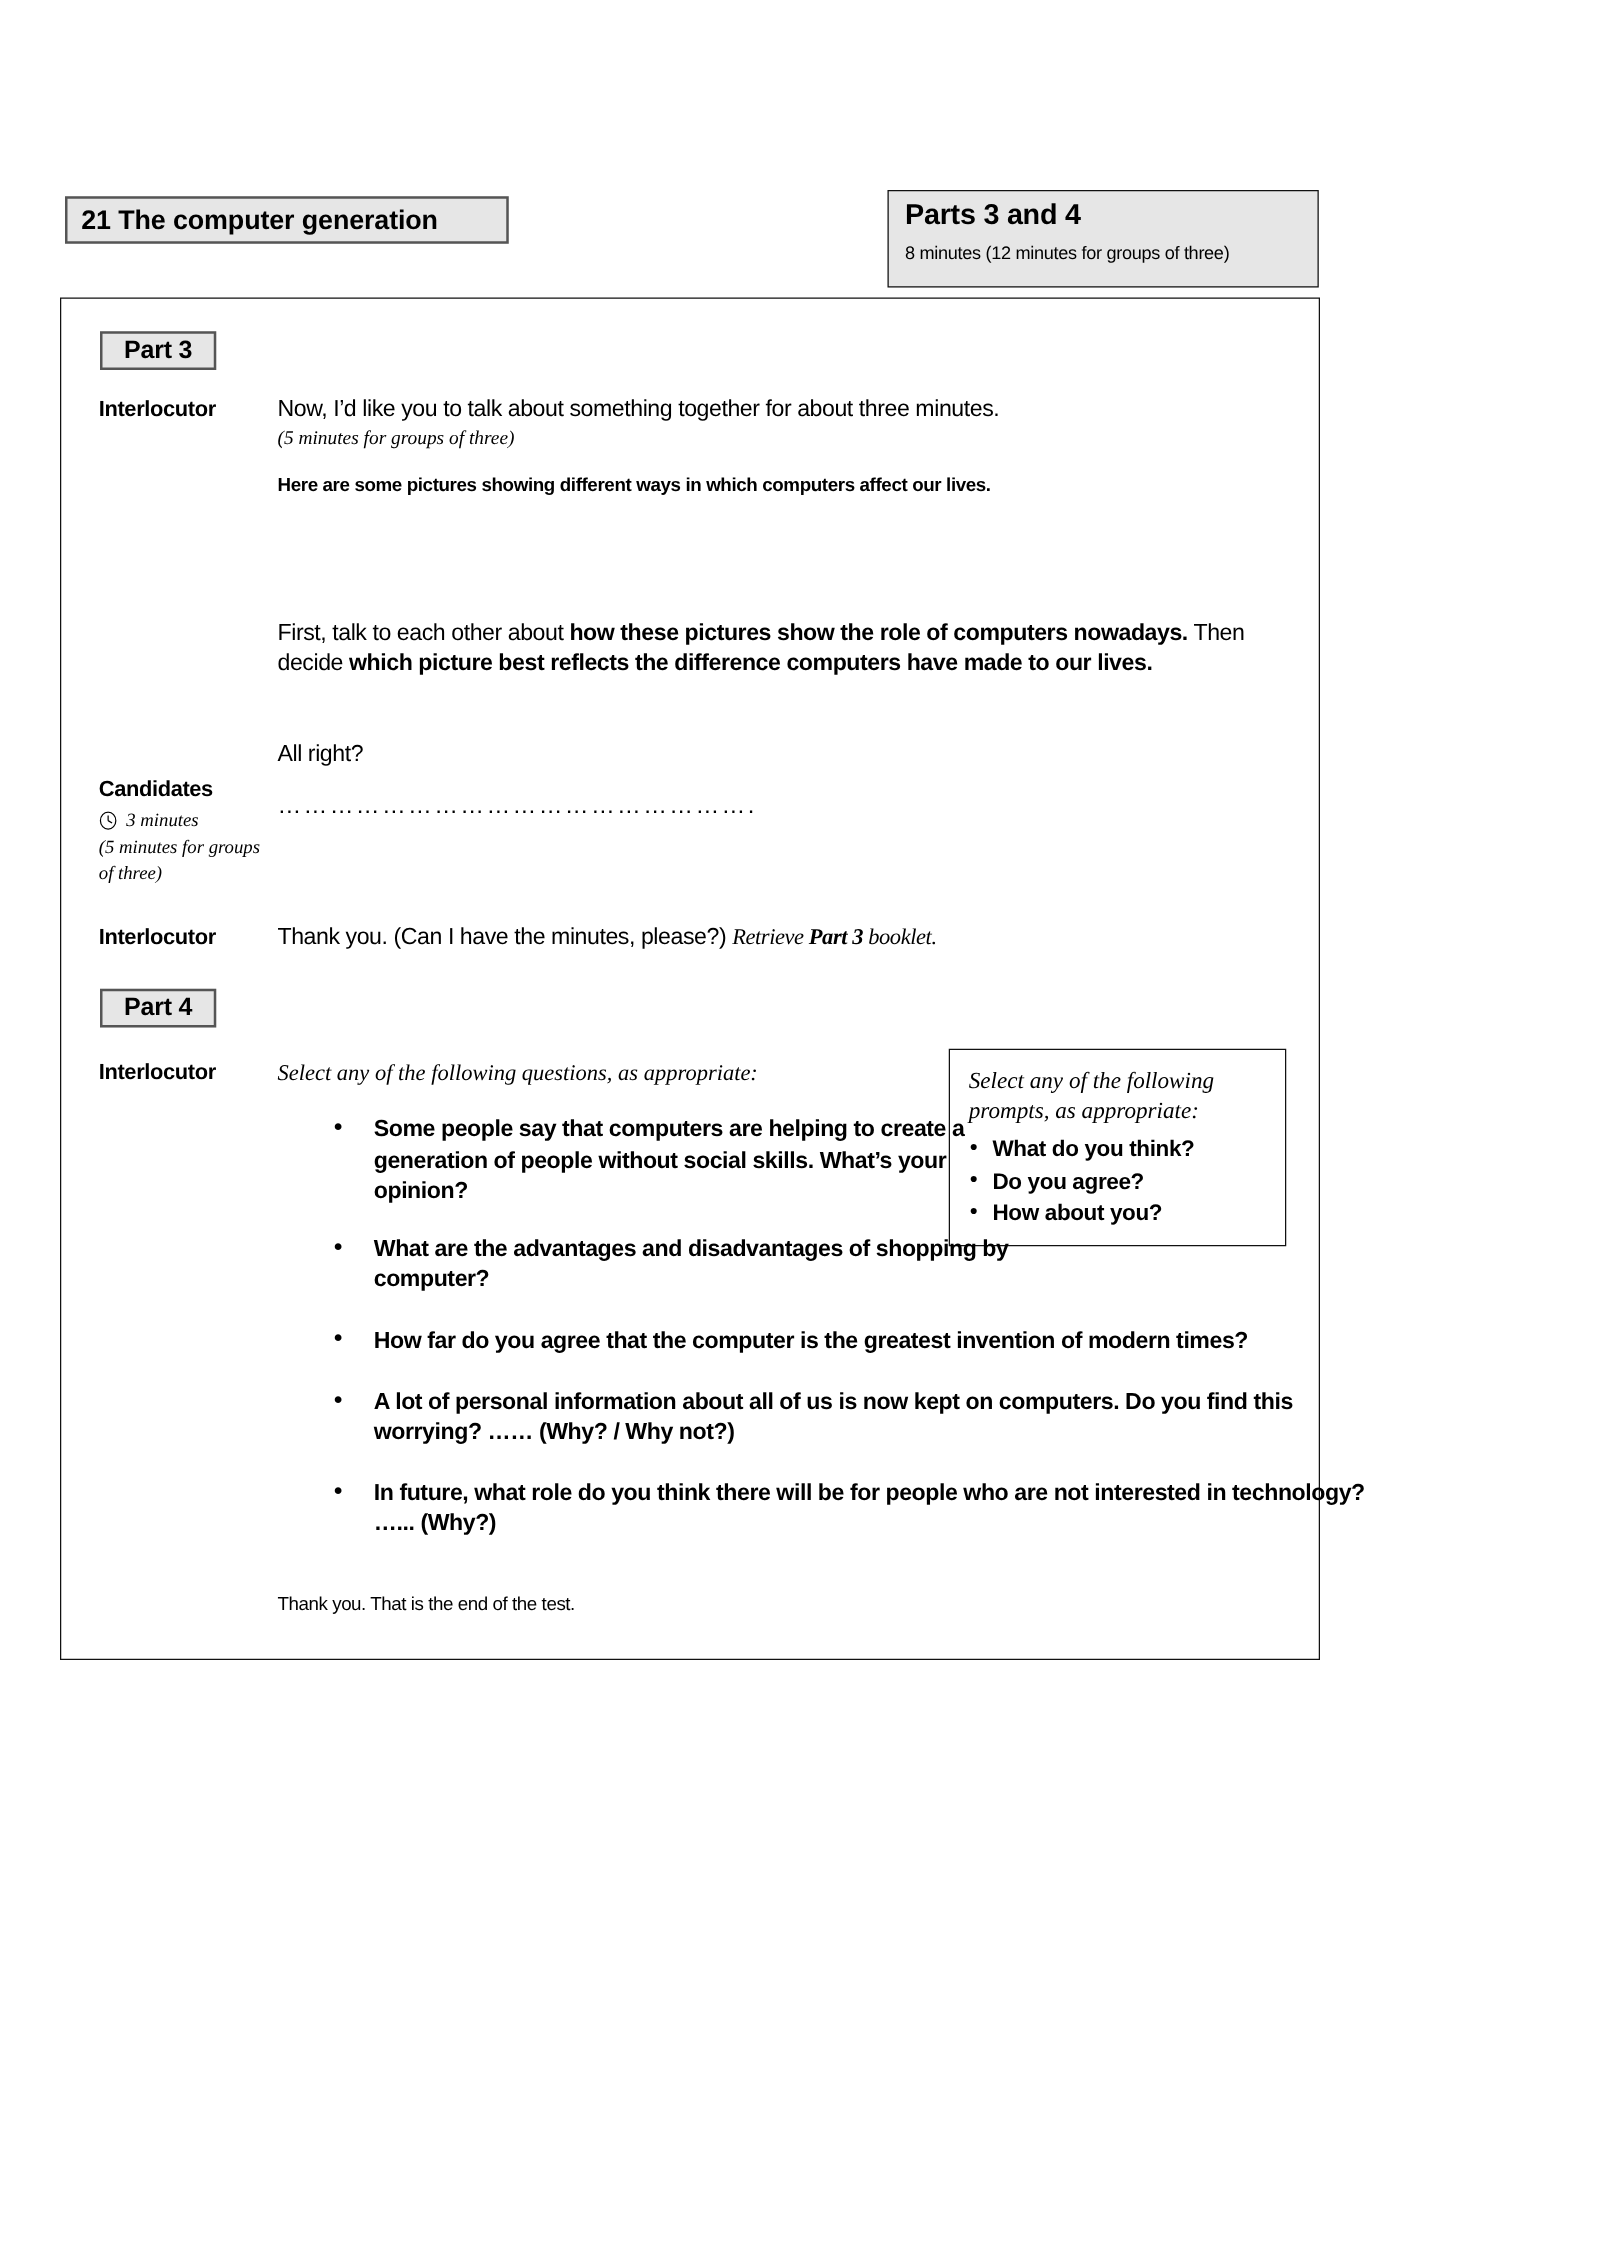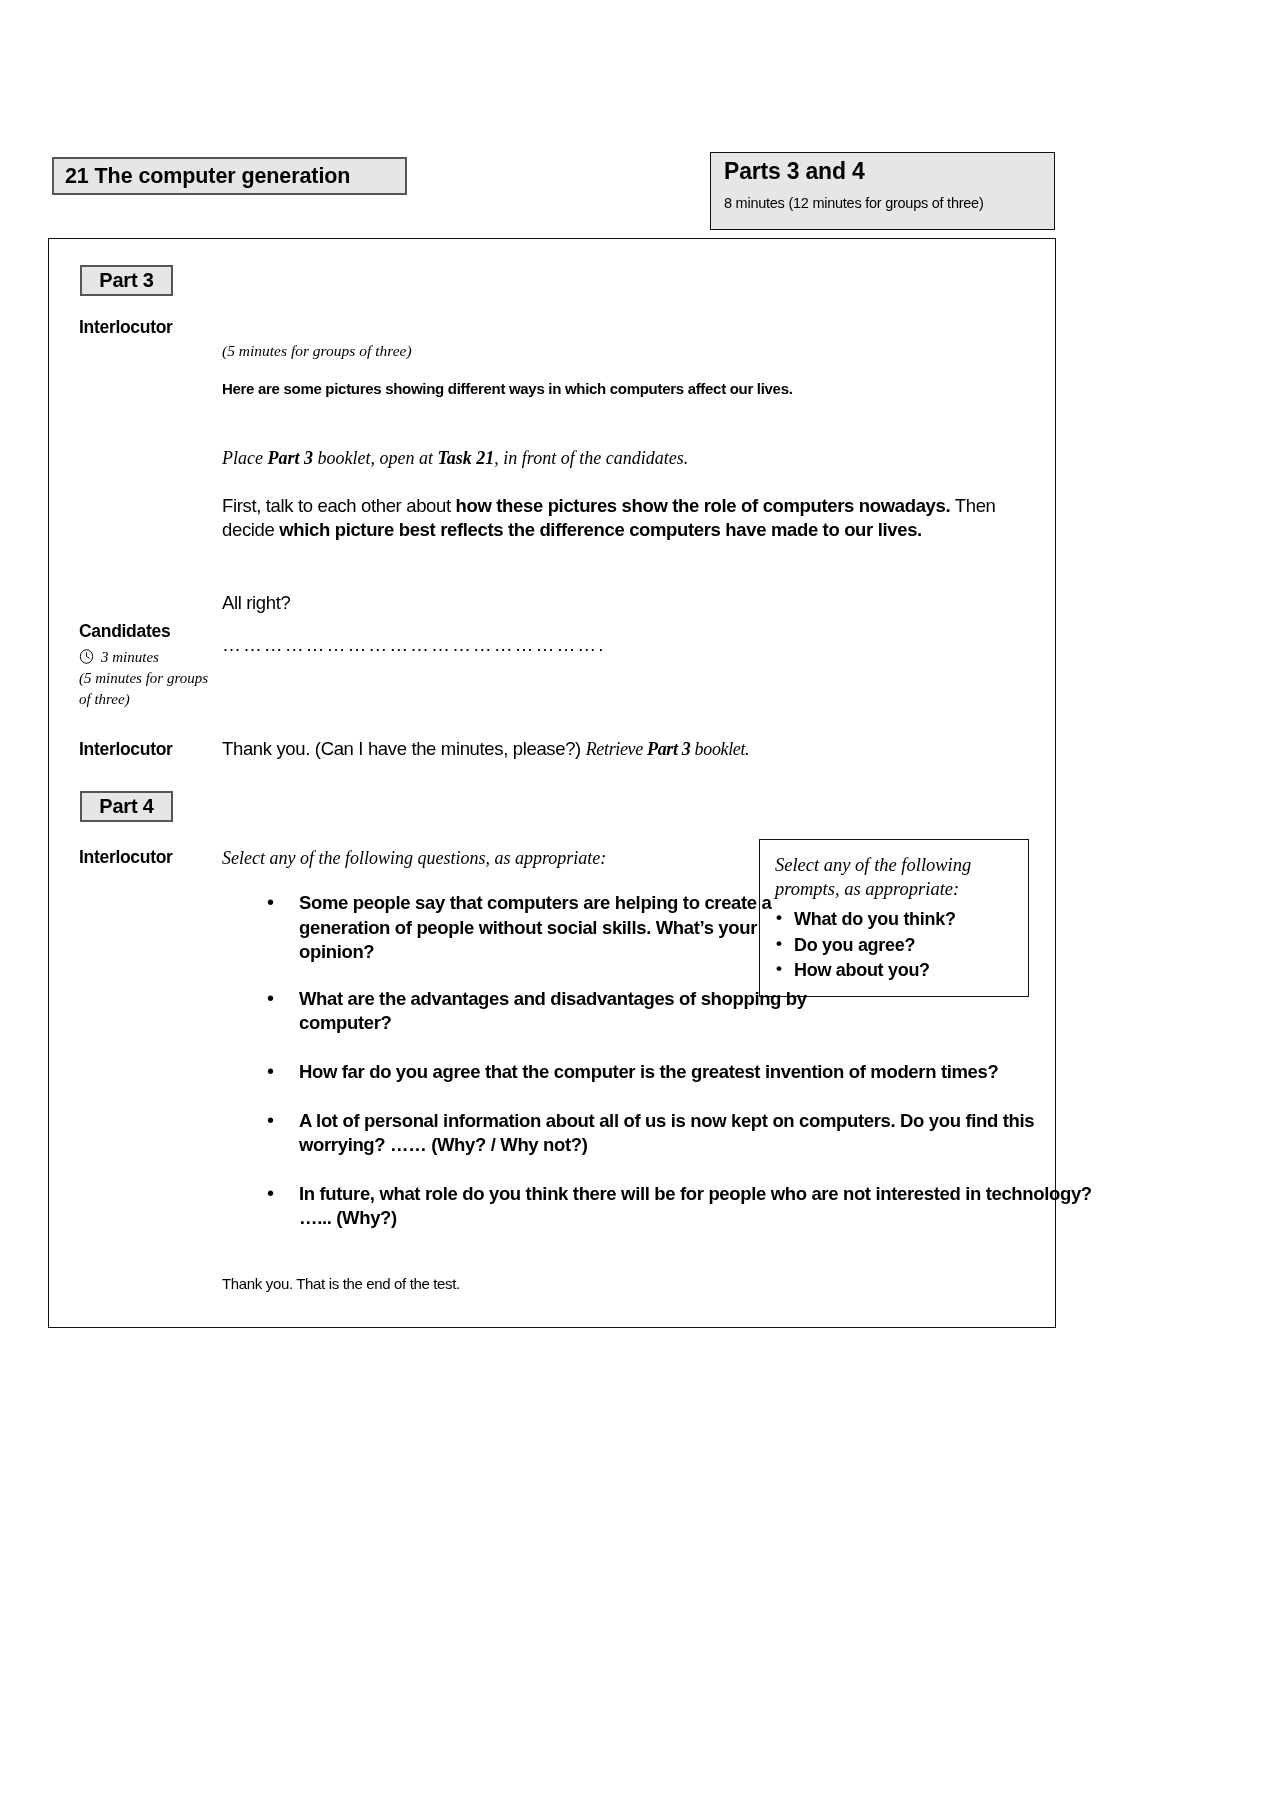--- a/index.html
+++ b/index.html
@@ -293,28 +293,26 @@
   </div>
 
   <div class="body-frame">
 
     <div class="part-label" id="part3-label">
       <span>Part 3</span>
     </div>
 
     <div class="role" id="role-interlocutor-1">Interlocutor</div>
 
+    <div class="content p-reg" id="line-now">Now, I’d like you to talk about something together for about three minutes.</div>
 
     <div class="content small-ital" id="line-fivemin">(5 minutes for groups of three)</div>
 
     <div class="content p-bold" id="block-here">Here are some pictures showing different ways in which computers affect our lives.</div>
 
-    <div class="content p-ital" id="line-place">
-      <span>Place </span><b>Part 3</b><span> booklet, open at </span><b>Task 21</b><span>, in front of the candidates.</span>
-    </div>
 
     <div class="content p-reg" id="line-allright">All right?</div>
 
     <div class="content p-reg" id="block-first">
       <span>First, talk to each other about </span><b>how these pictures show the role of computers nowadays.</b><span>  Then decide </span><b>which picture best reflects the difference computers have made to our lives.</b>
     </div>
 
     <div class="role" id="role-candidates">Candidates</div>
 
     <div class="cand-timing">

